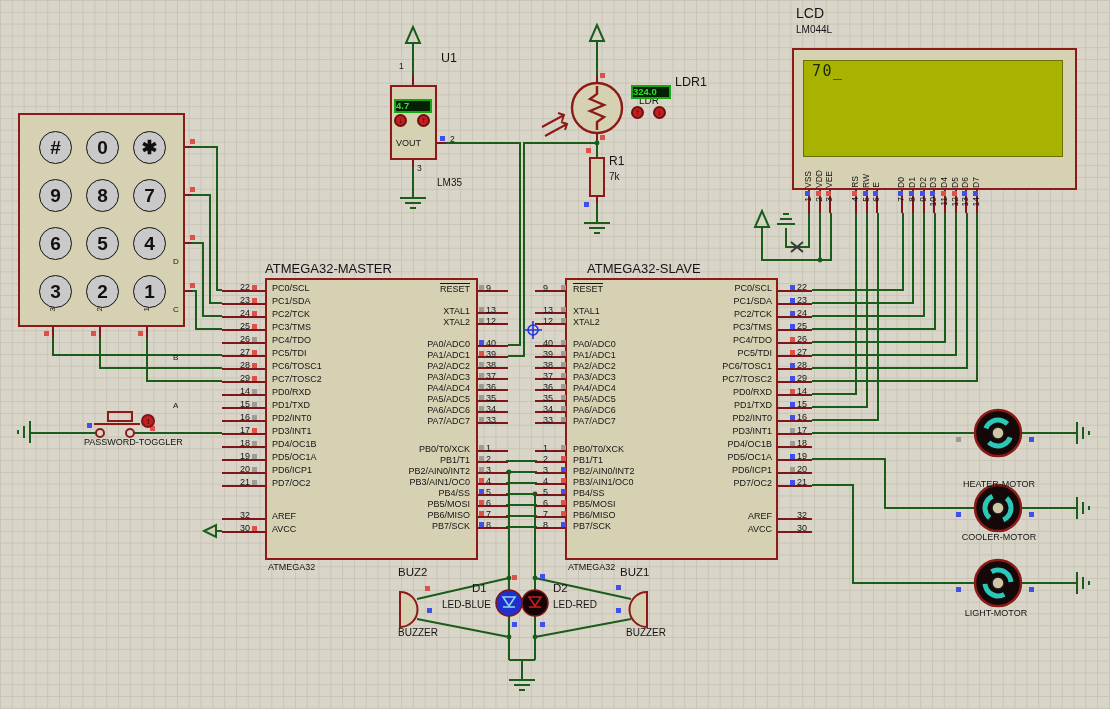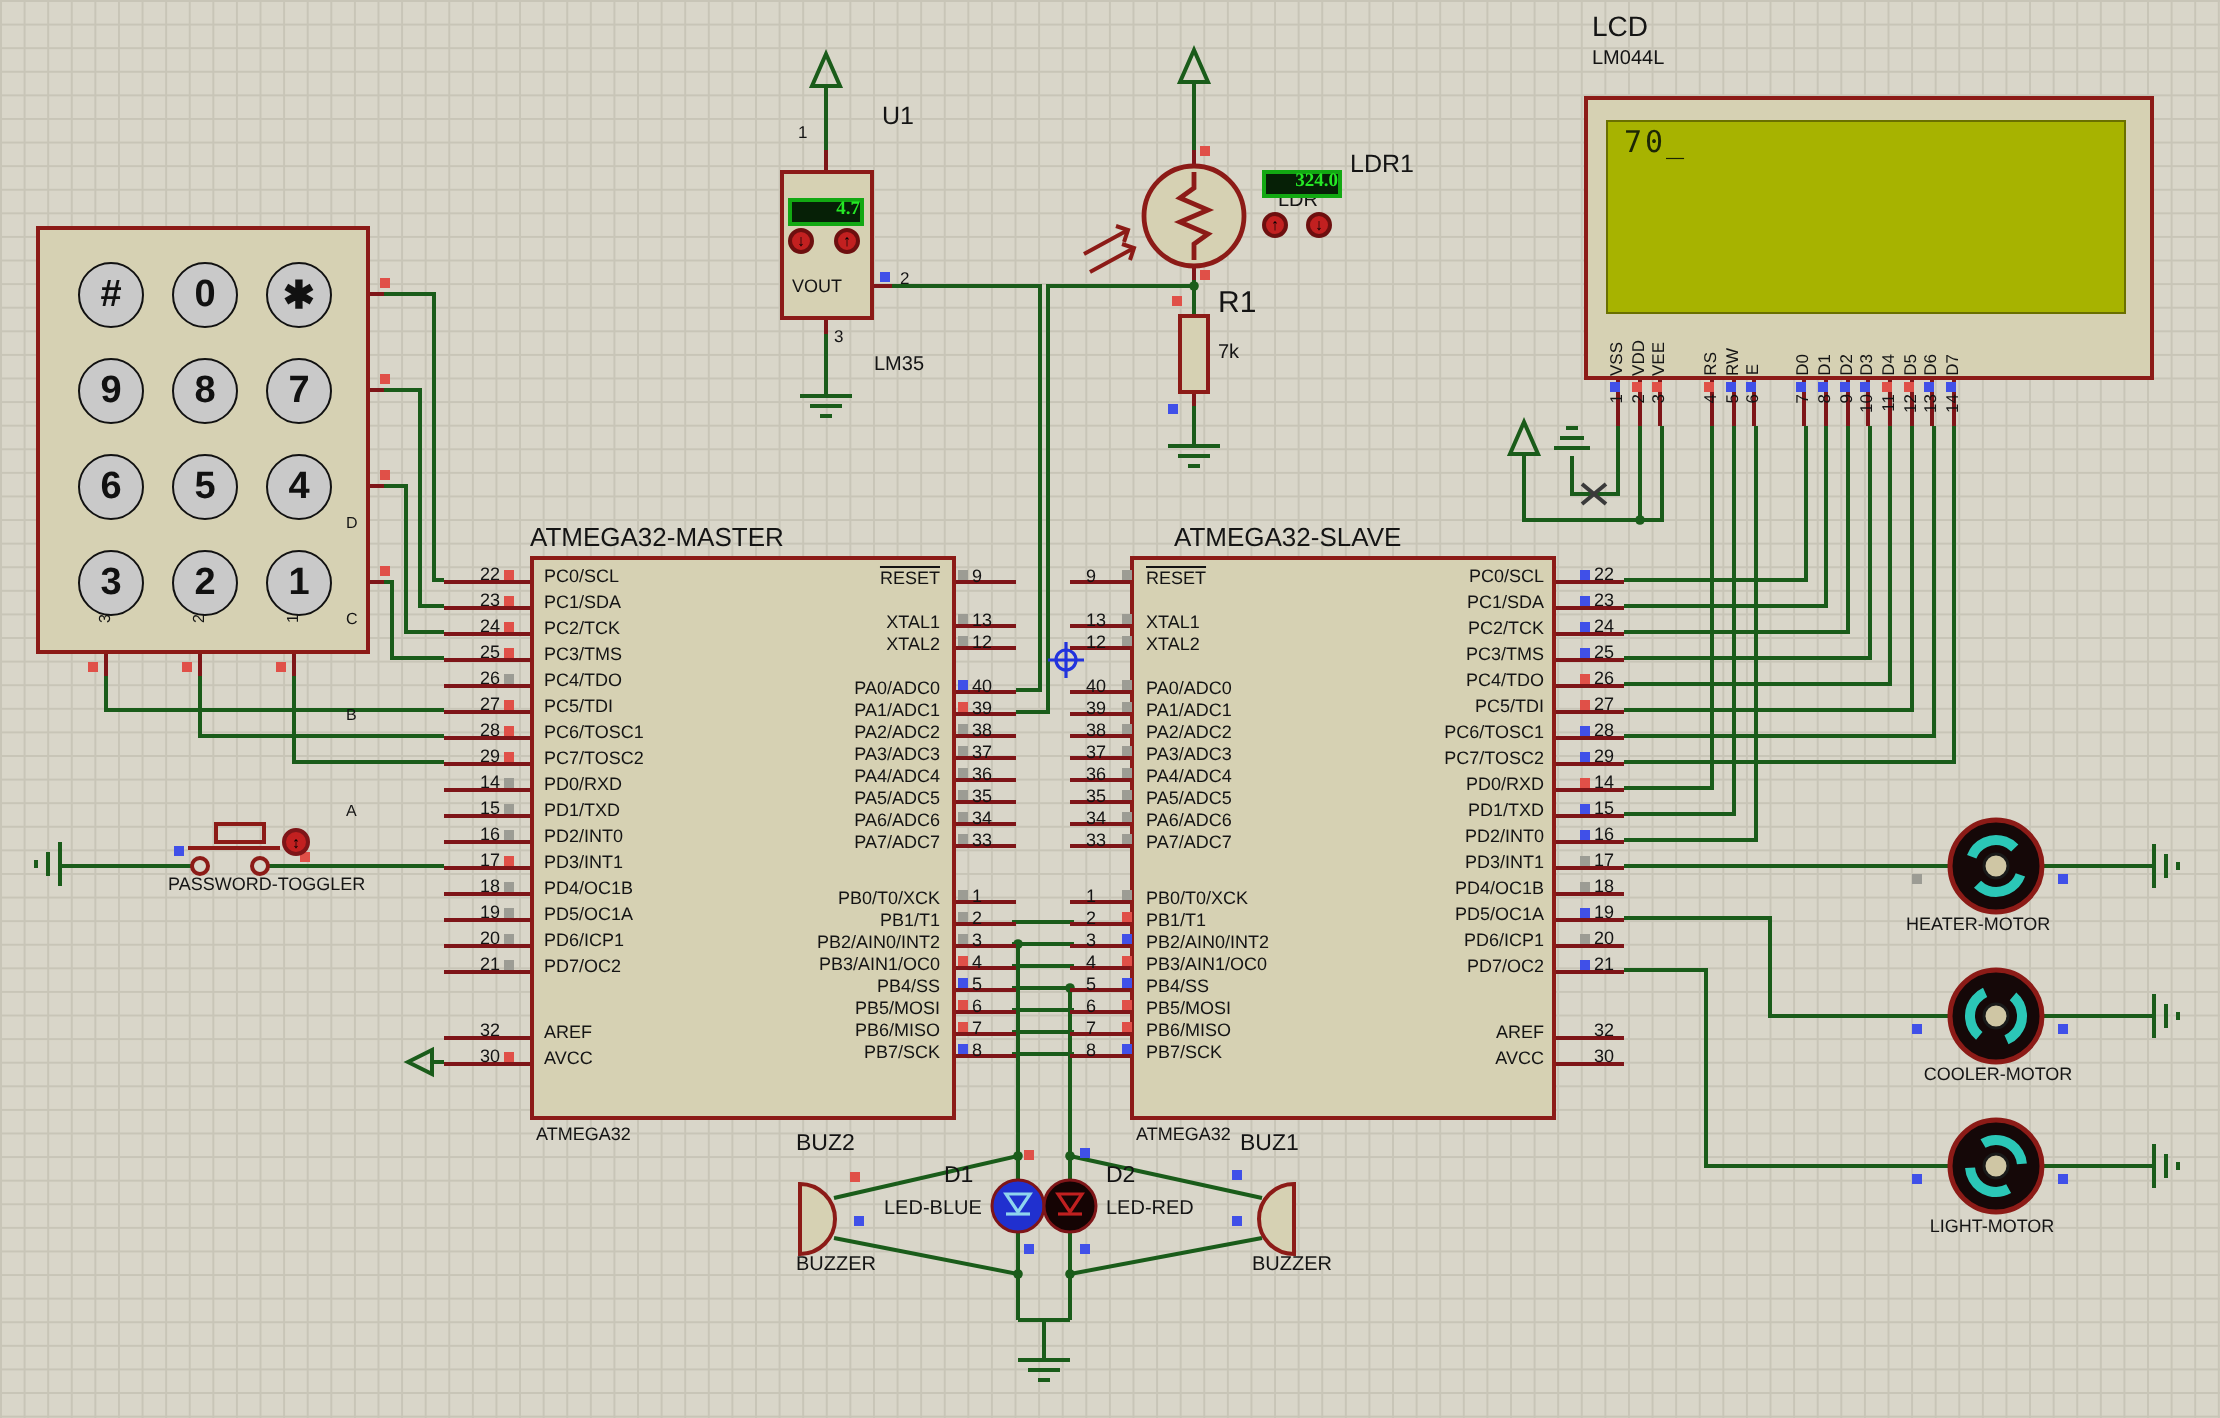--- a/index.html
+++ b/index.html
@@ -70,22 +70,22 @@
   .pmr .pnum{right:6px;width:16px;text-align:left}
   .pmr .psq{right:24px;top:1px}
   .pmr .pname{right:38px;width:136px;text-align:right}
   .psl .pline{left:0;top:6px;width:30px}
   .psl .pnum{left:8px;width:16px}
   .psl .psq{left:26px;top:1px}
   .psl .pname{left:38px}
 
   
   .disp{position:absolute;z-index:4;background:var(--disp_bg);border:2px solid var(--disp_bd);
-    color:var(--disp_tx);font-family:Liberation Serif, serif;font-weight:bold;font-size:9.5px;
-    text-align:right;line-height:1}
+    color:var(--disp_tx);font-family:Liberation Sans, sans-serif;font-weight:bold;font-size:9.5px;
+    text-align:left;line-height:1}
   .spin{position:absolute;z-index:5;width:13px;height:13px;border-radius:50%;background:var(--knob);
     border:2px solid #6d0f0f;color:#000;font-size:8px;line-height:9px;text-align:center;padding:0;cursor:pointer}
 
   
   .lcdbody{position:absolute;left:792px;top:48px;width:285px;height:142px;background:var(--fill);
     border:2px solid var(--crimson);z-index:2}
   .lcdscreen{position:absolute;left:803px;top:60px;width:260px;height:97px;background:var(--lcd);
     border:1px solid #6a7000;z-index:3}
   .lcdtext{position:absolute;left:812px;top:62px;z-index:4;font-family:"DejaVu Sans Mono",monospace;
     font-weight:normal;font-size:15px;letter-spacing:1.5px;color:#1c2605}
@@ -357,21 +357,21 @@
   <div class="lab" style="left:399px;top:62px;font-size:8.5px">1</div>
   <div class="lab" style="left:450px;top:135px;font-size:8.5px">2</div>
   <div class="lab" style="left:417px;top:164px;font-size:8.5px">3</div>
 
   <div class="lab ref" style="left:675px;top:76px">LDR1</div>
   <div class="lab part" style="left:639px;top:96px">LDR</div>
   <div class="disp" style="left:631px;top:85px;width:40px;height:14px">324.0</div>
   <button class="spin" style="left:631px;top:106px">↑</button>
   <button class="spin" style="left:653px;top:106px">↓</button>
 
-  <div class="lab" style="left:609px;top:144px;font-size:15px">R1</div>
+  <div class="lab" style="left:609px;top:155px;font-size:12px">R1</div>
   <div class="lab part" style="left:609px;top:172px">7k</div>
 
   <div class="lab" style="left:796px;top:6px;font-size:14px">LCD</div>
   <div class="lab part" style="left:796px;top:25px">LM044L</div>
   <div class="lcdbody"></div>
   <div class="lcdscreen"></div>
   <div class="lcdtext">70_</div>
   <div class="lcdpins">
 
       <div class="lcell st-blue">
@@ -1013,17 +1013,17 @@
 
   <div class="lab" style="left:398px;top:567px;font-size:11.5px">BUZ2</div>
   <div class="lab part" style="left:398px;top:628px">BUZZER</div>
   <div class="lab" style="left:620px;top:567px;font-size:11.5px">BUZ1</div>
   <div class="lab part" style="left:626px;top:628px">BUZZER</div>
   <div class="lab" style="left:472px;top:583px;font-size:11.5px">D1</div>
   <div class="lab part" style="left:442px;top:600px">LED-BLUE</div>
   <div class="lab" style="left:553px;top:583px;font-size:11.5px">D2</div>
   <div class="lab part" style="left:553px;top:600px">LED-RED</div>
 
-  <div class="lab" style="left:953px;top:458px;width:92px;font-size:9px">HEATER-MOTOR</div>
+  <div class="lab" style="left:953px;top:480px;width:92px;text-align:center;font-size:9px">HEATER-MOTOR</div>
   <div class="lab" style="left:953px;top:533px;width:92px;text-align:center;font-size:9px">COOLER-MOTOR</div>
   <div class="lab" style="left:950px;top:609px;width:92px;text-align:center;font-size:9px">LIGHT-MOTOR</div>
 
 </div>
 
 </body></html>

